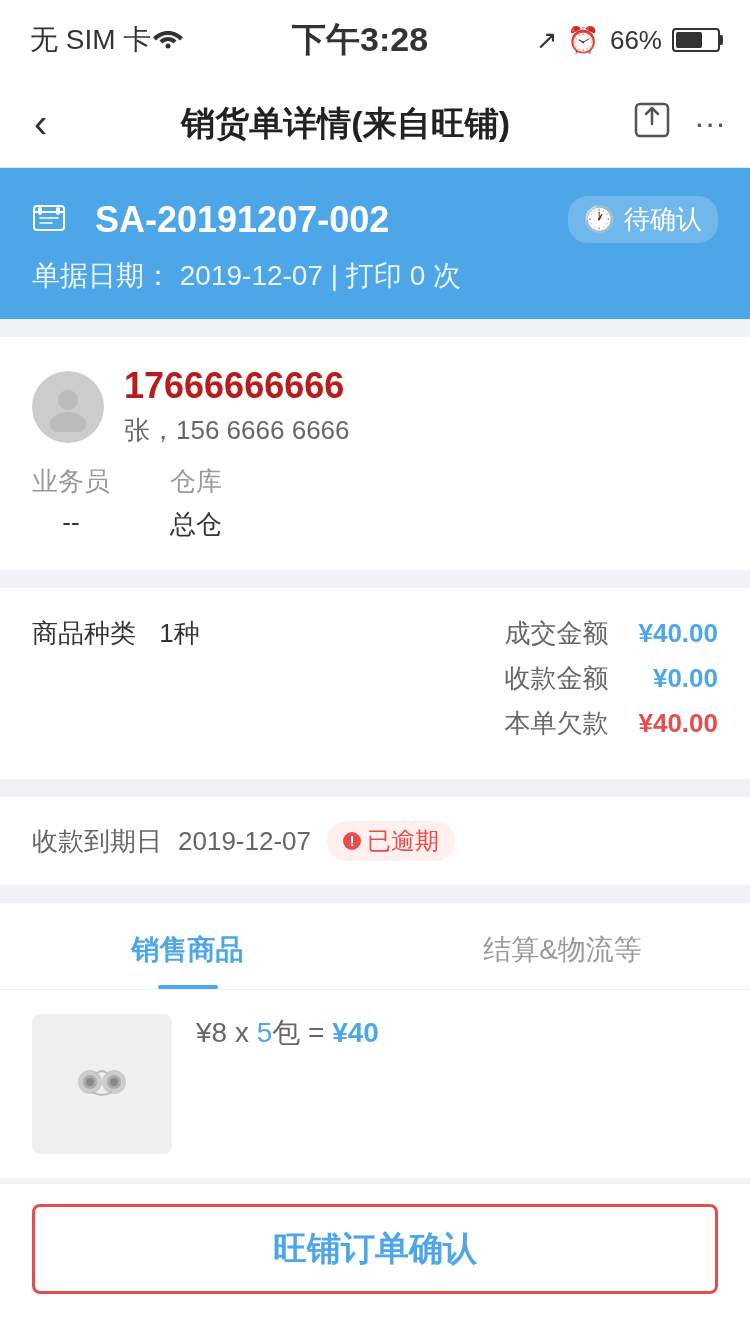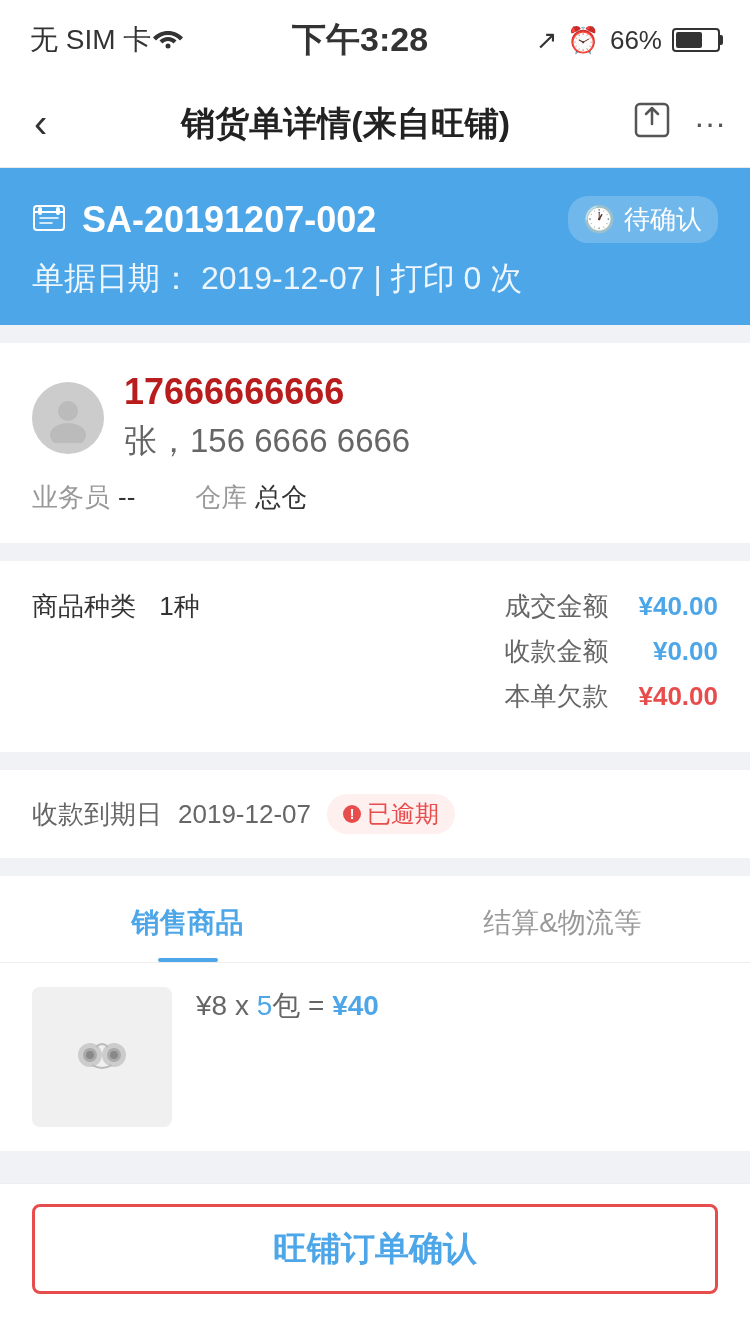--- a/index.html
+++ b/index.html
@@ -68,35 +68,35 @@
       justify-content: space-between;
       align-items: center;
       margin-bottom: 14px;
     }
     .order-id {
       color: #fff;
       font-size: 36px;
       font-weight: 700;
       display: flex;
       align-items: center;
-      gap: 16px;
+      gap: 29px;
     }
     .order-status {
       color: #fff;
       font-size: 26px;
       display: flex;
       align-items: center;
       gap: 8px;
       background: rgba(255,255,255,0.2);
       padding: 6px 16px;
       border-radius: 20px;
     }
     .order-date {
       color: rgba(255,255,255,0.9);
-      font-size: 32px;
+      font-size: 28px;
     }
 
     
     .card {
       background: #fff;
       margin-top: 18px;
     }
 
     
     .customer-section {
@@ -118,32 +118,32 @@
       font-size: 36px;
       color: #888;
       flex-shrink: 0;
     }
     .customer-phone {
       font-size: 36px;
       font-weight: 600;
       color: #b91c1c;
     }
     .customer-name {
-      font-size: 33px;
+      font-size: 26px;
       color: #666;
       margin-top: 6px;
     }
     .customer-meta {
       display: flex;
       gap: 60px;
       margin-top: 10px;
       font-size: 26px;
       color: #666;
     }
-    .meta-item { display: flex; align-items: center; gap: 8px; }
+    .meta-item { display: flex; align-items: center; gap: 8px; flex-direction: column; }
     .meta-label { color: #999; }
     .meta-value { color: #333; }
 
     
     .summary-section {
       background: #fff;
       margin-top: 18px;
       padding: 28px 32px;
       display: flex;
       justify-content: space-between;

